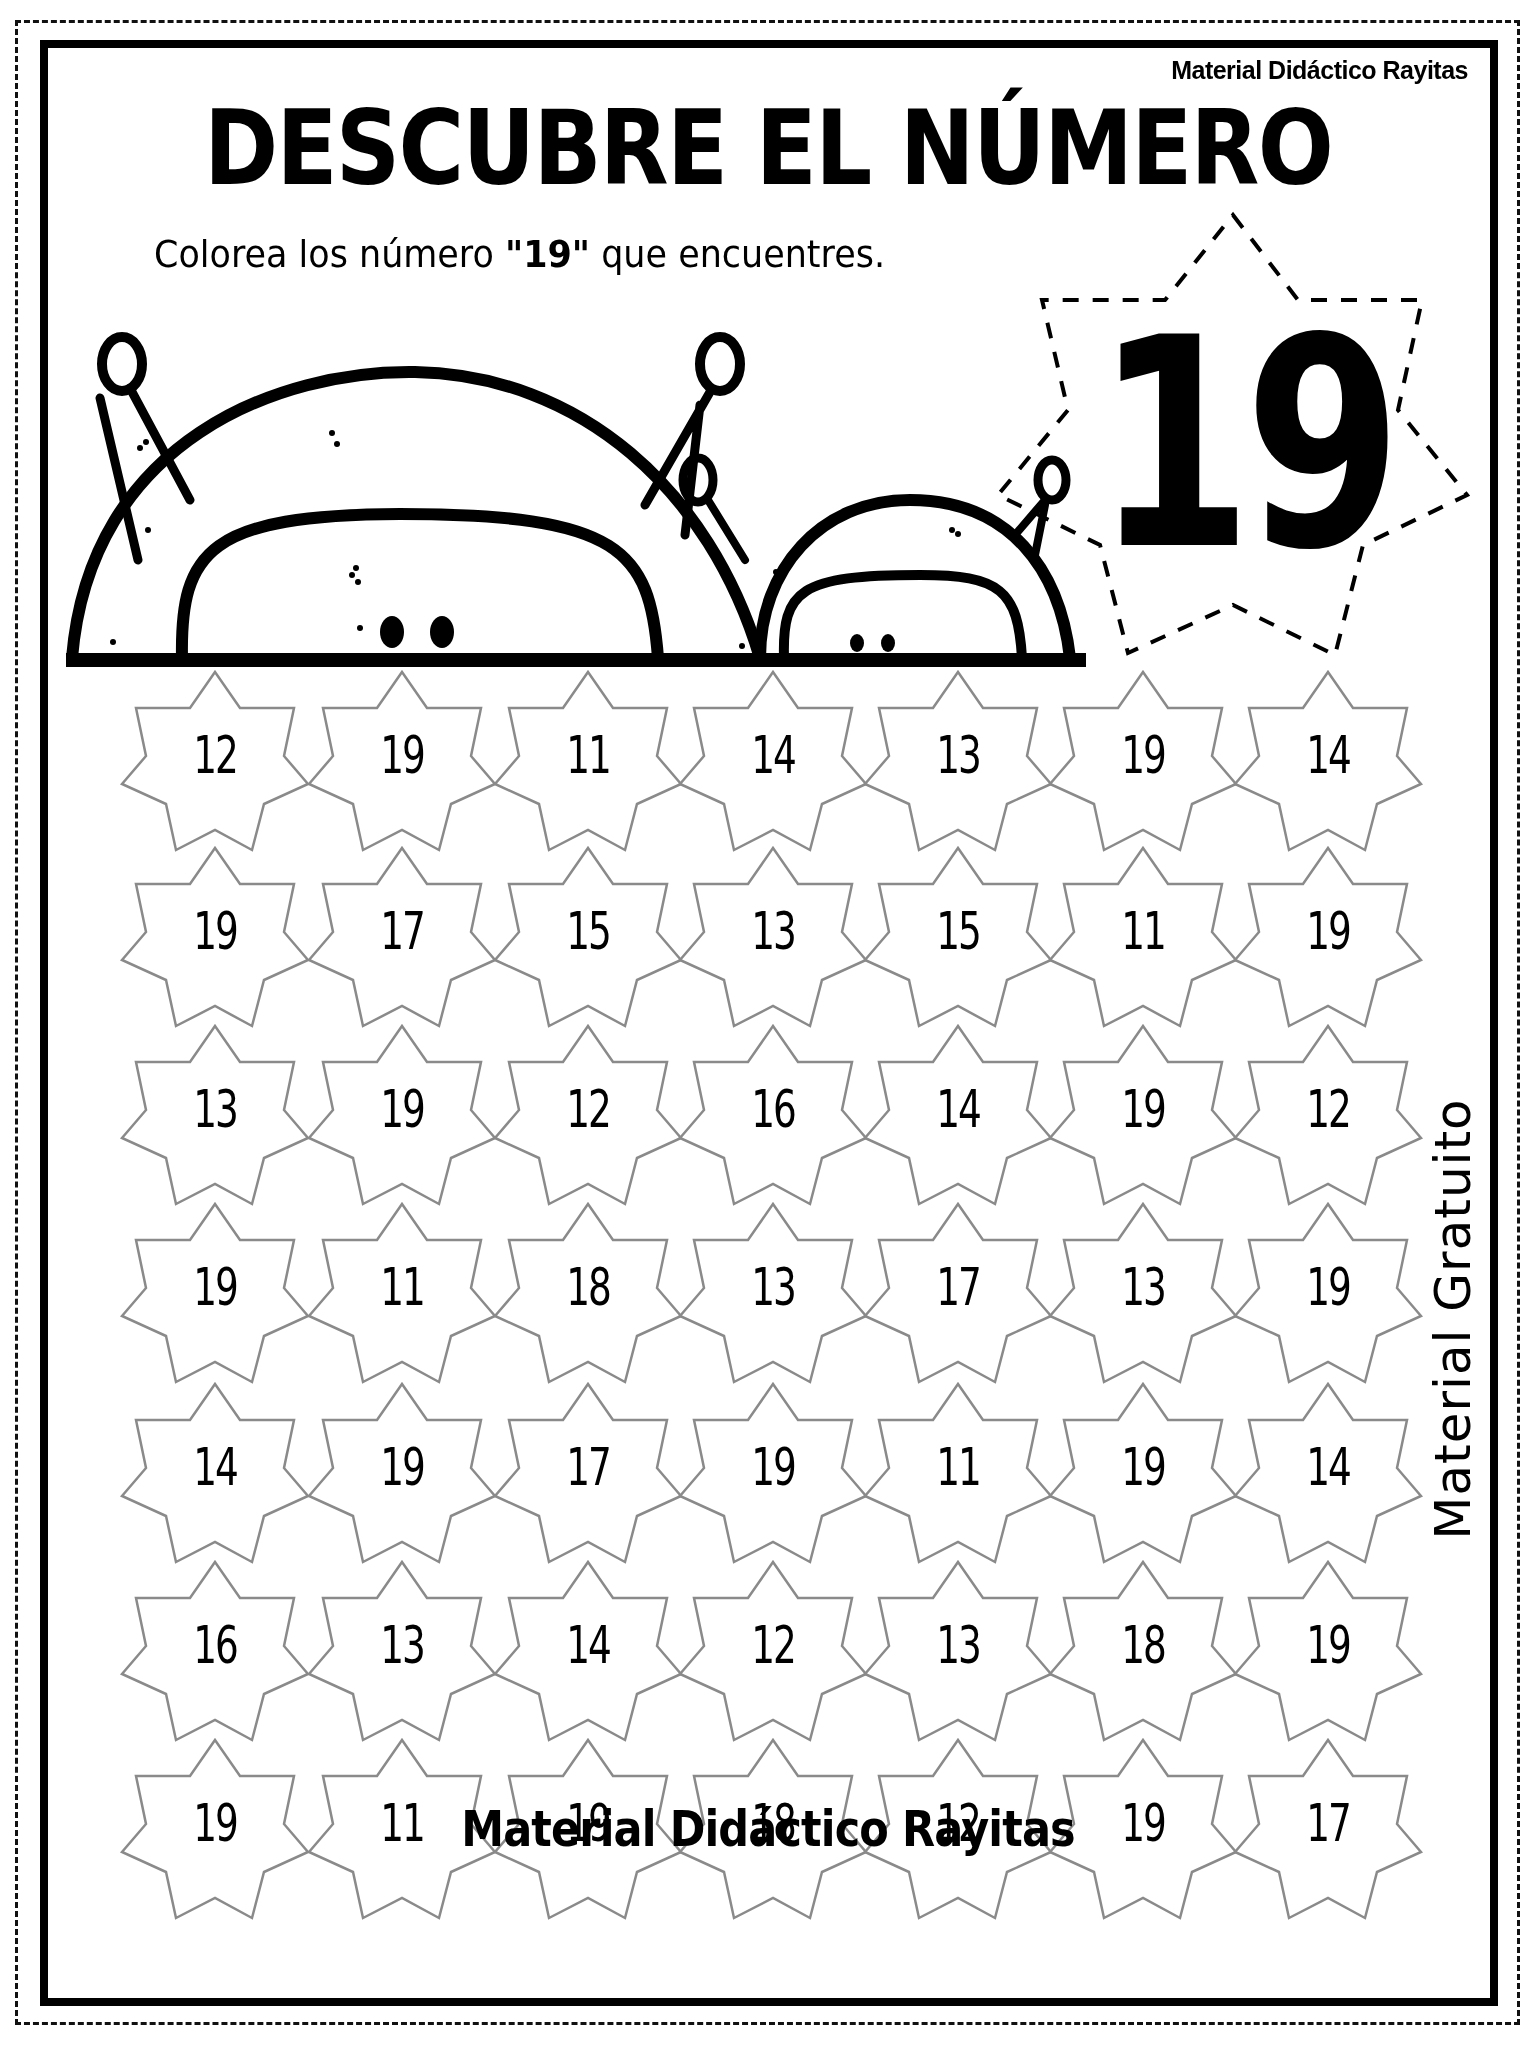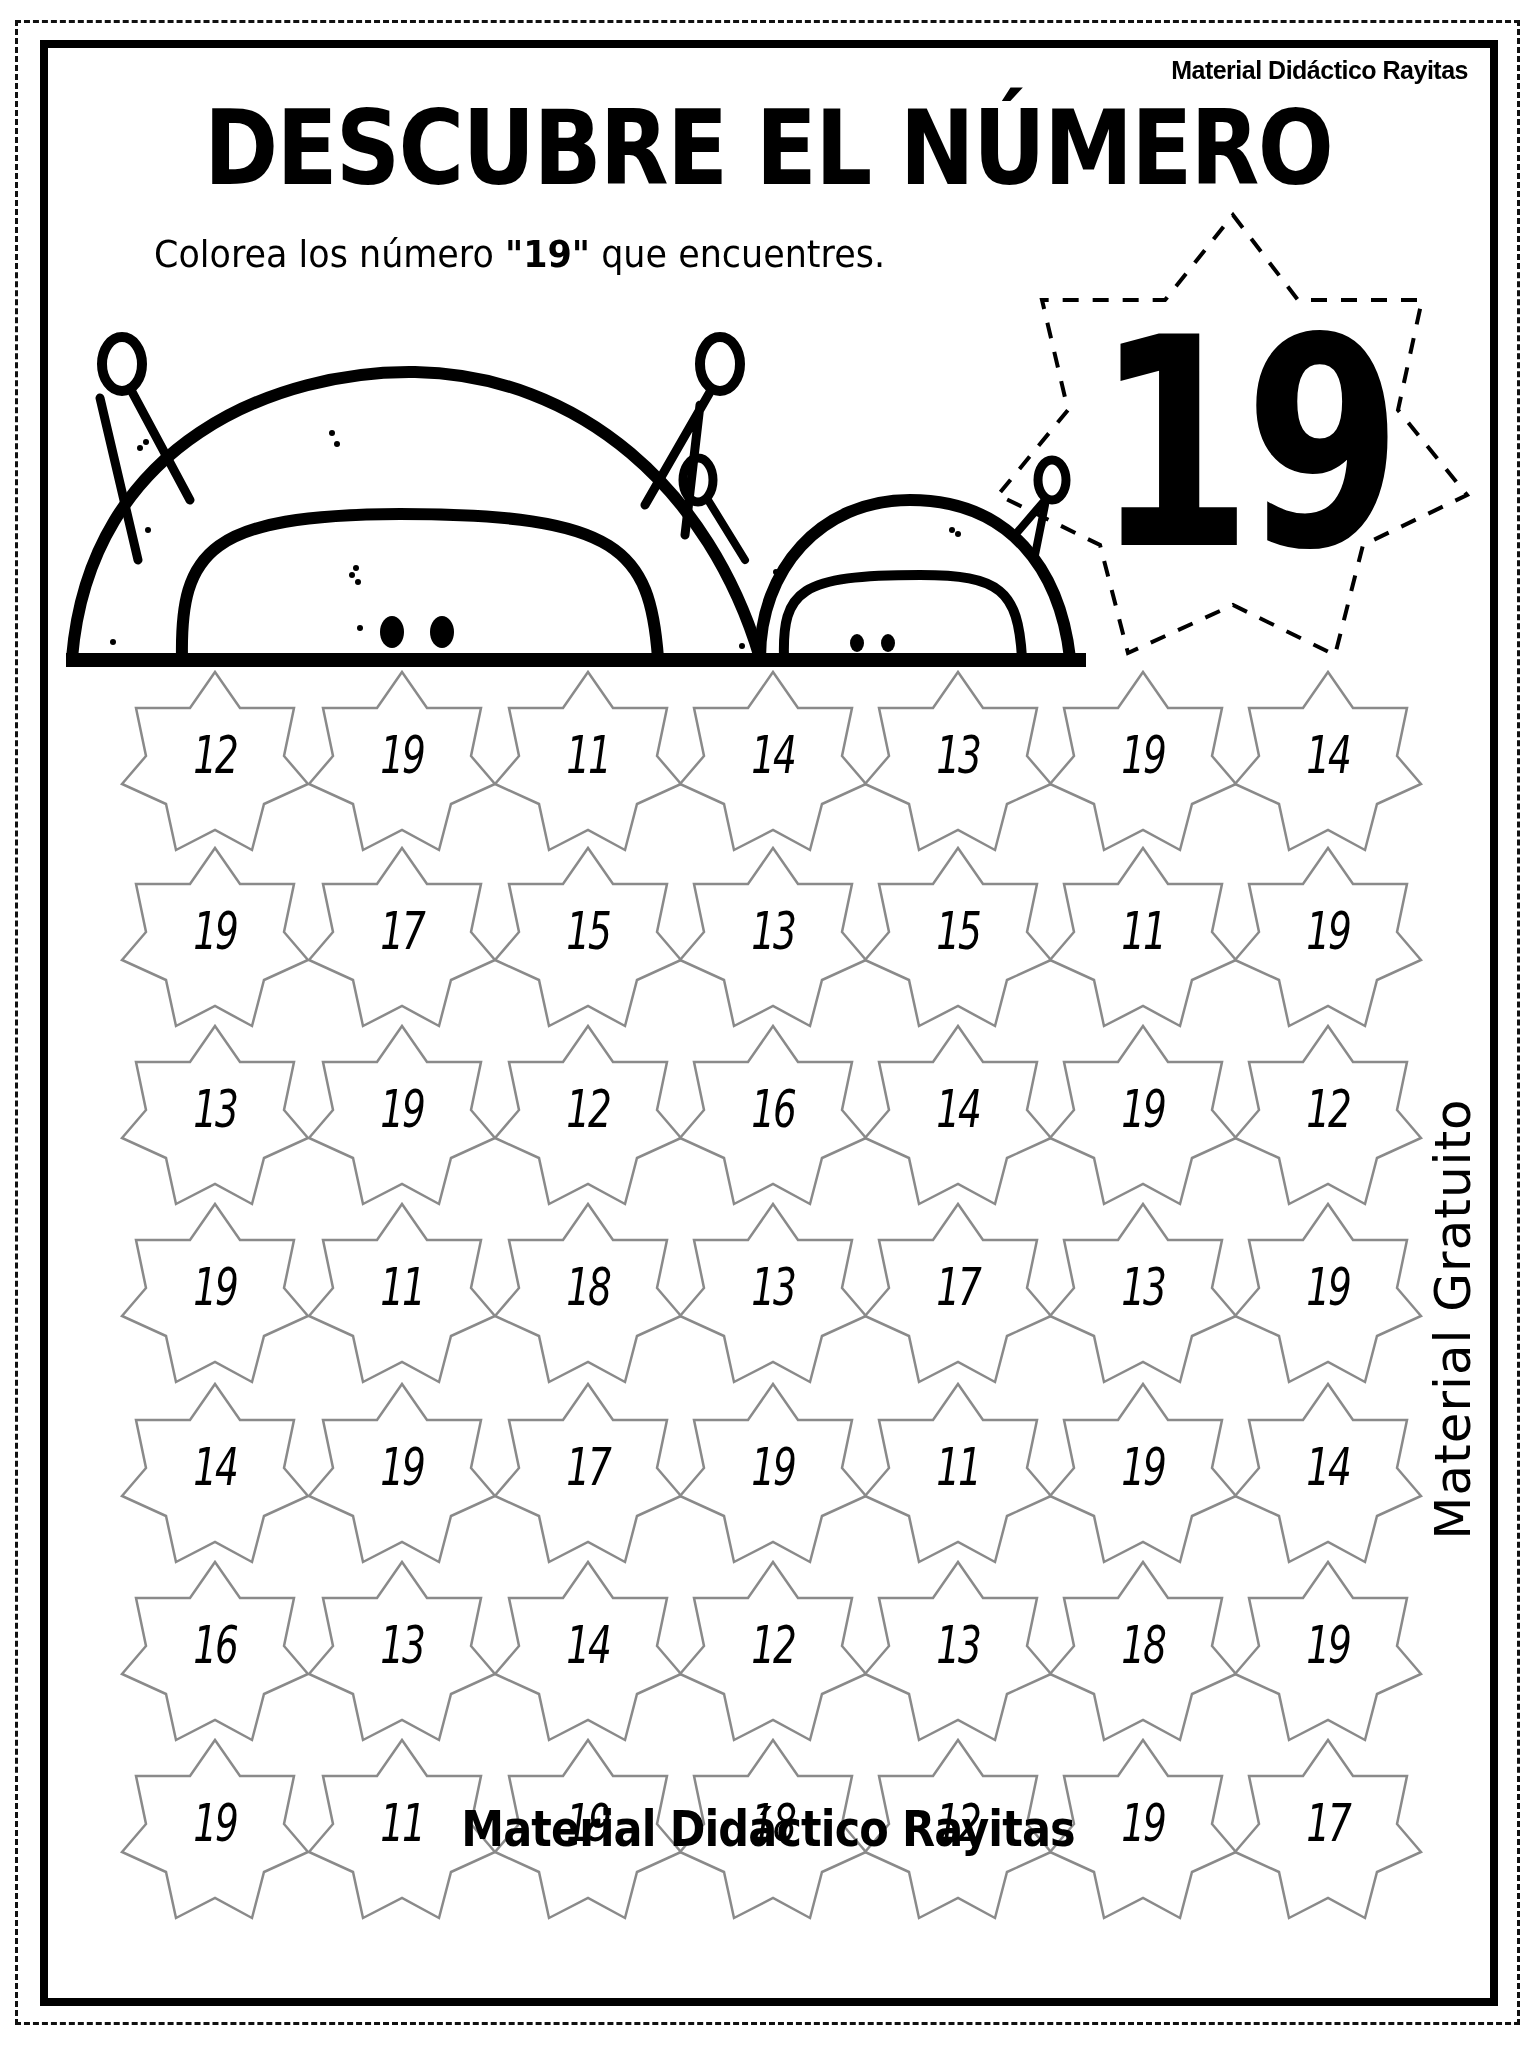--- a/index.html
+++ b/index.html
@@ -14,21 +14,21 @@
   .title { position: absolute; left: 0; width: 1536px; top: 96px; text-align: center;
            font-size: 104px; font-weight: bold; letter-spacing: -2px;
            transform: scaleX(0.86); transform-origin: center; line-height: 1; }
   .instruction { position: absolute; left: 154px; top: 232px; font-size: 38px; letter-spacing: 0px;
                  transform: scaleX(0.92); transform-origin: left; }
   .instruction b { font-weight: bold; }
   .robots { position: absolute; left: 60px; top: 320px; }
   .big-star { position: absolute; left: 980px; top: 200px; }
   .big-num { position: absolute; left: 1095px; top: 300px; font-size: 290px; font-weight: bold;
              line-height: 1; transform: scaleX(0.78); transform-origin: left; letter-spacing: -10px; }
-  .grid { position: absolute; left: 0; top: 0; width: 1412px; height: 2048px; font-style: italic; }
+  .grid { position: absolute; left: 0; top: 0; width: 1412px; height: 2048px; }
   .star { position: absolute; width: 194px; height: 178px; }
   .star svg { position: absolute; left: 0; top: 0; }
   .star .num { position: absolute; left: 0; top: 0; width: 194px; height: 178px;
                display: flex; align-items: center; justify-content: center;
                font-size: 52px; transform: scaleX(0.72); letter-spacing: -3px; }
   .side-text { position: absolute; left: 1453px; top: 1290px; transform: rotate(-90deg);
                transform-origin: center; font-size: 50px; white-space: nowrap; width: 480px;
                margin-left: -240px; text-align: center; letter-spacing: 1px; }
   .brand-bottom { position: absolute; left: 0; width: 1536px; top: 1800px; text-align: center;
                   font-size: 50px; font-weight: bold; transform: scaleX(0.86); letter-spacing: -1px; }

